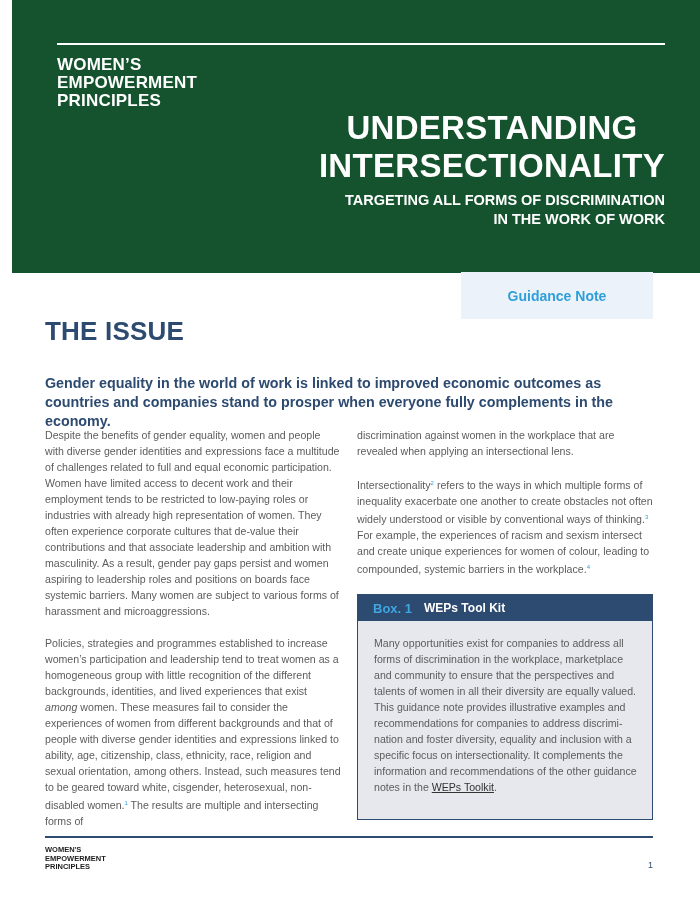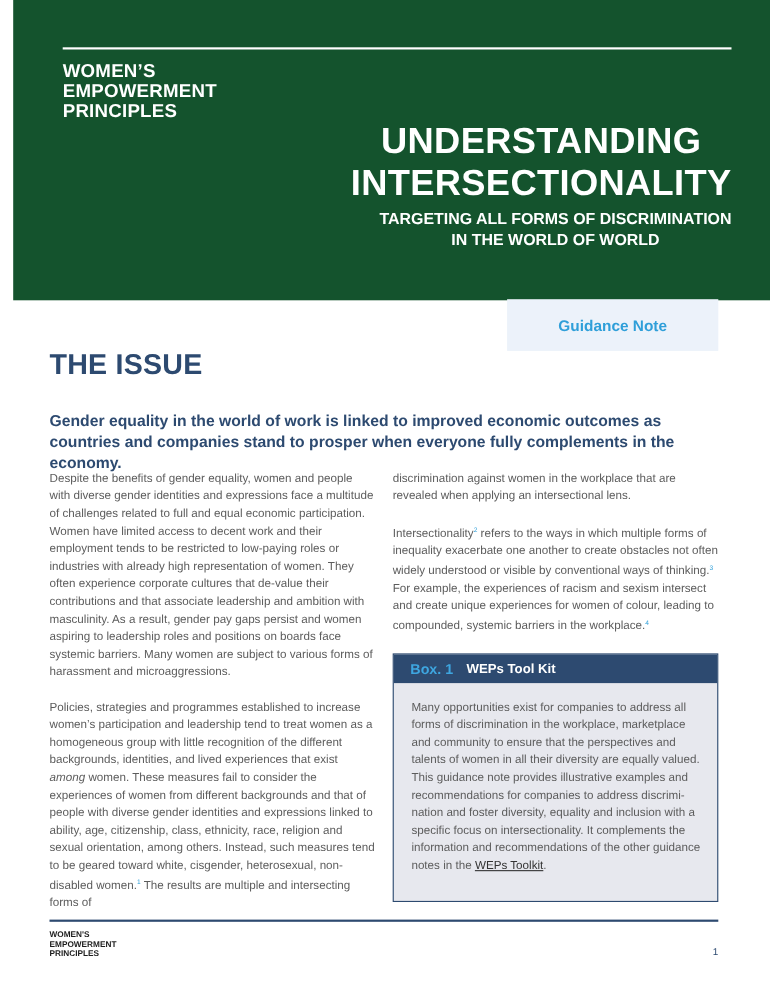--- a/index.html
+++ b/index.html
@@ -6,21 +6,21 @@
   html, body { width: 700px; height: 907px; background: #ffffff; overflow: hidden; }
   body { font-family: "Liberation Sans", sans-serif; position: relative; color: #5a5a5a; }
 
   .banner { position: absolute; left: 12px; top: 0; width: 700px; height: 273px; background: #14532d; }
   .banner-rule { position: absolute; left: 45px; top: 43px; width: 608px; height: 2px; background: #ffffff; }
   .brand { position: absolute; left: 45px; top: 56px; color: #ffffff; font-weight: 700; font-size: 17px; line-height: 18px; letter-spacing: 0.2px; }
   .brand span { display: block; }
   .title { position: absolute; right: 47px; top: 109px; text-align: center; color: #ffffff; font-weight: 700; font-size: 33px; line-height: 38px; letter-spacing: 0.3px; }
   .title span { display: block; }
   .subtitle { position: absolute; right: 47px; top: 191px; text-align: right; color: #ffffff; font-weight: 700; font-size: 14.5px; line-height: 19px; }
-  .subtitle span { display: block; text-align: center; }
+  .subtitle span { display: block; }
 
   .guidance { position: absolute; left: 461px; top: 272px; width: 192px; height: 47px; background: #ecf2fa; color: #2f9fd9; font-weight: 700; font-size: 14px; display: flex; align-items: center; justify-content: center; }
 
   .issue-heading { position: absolute; left: 45px; top: 316px; color: #2d4a70; font-size: 26px; line-height: 30px; font-weight: 700; letter-spacing: 0.2px; }
 
   .lead { position: absolute; left: 45px; top: 374px; width: 612px; color: #2d4a70; font-weight: 700; font-size: 14.3px; line-height: 19px; }
 
   .col { position: absolute; font-size: 10.6px; line-height: 16px; color: #5c5c5c; }
   .col p { margin-bottom: 16px; }
   .col sup { font-size: 6px; vertical-align: 4px; color: #2f9fd9; }
@@ -48,21 +48,21 @@
     <span>WOMEN’S</span>
     <span>EMPOWERMENT</span>
     <span>PRINCIPLES</span>
   </div>
   <h1 class="title">
     <span>UNDERSTANDING</span>
     <span>INTERSECTIONALITY</span>
   </h1>
   <div class="subtitle">
     <span>TARGETING ALL FORMS OF DISCRIMINATION</span>
-    <span>IN THE WORLD OF WORLD</span>
+    <span>IN THE WORK OF WORK</span>
   </div>
 </div>
 
 <div class="guidance">Guidance Note</div>
 
 <h2 class="issue-heading">THE ISSUE</h2>
 
 <p class="lead">Gender equality in the world of work is linked to improved economic outcomes as countries and companies stand to prosper when everyone fully complements in the economy.</p>
 
 <div class="col col-left">

